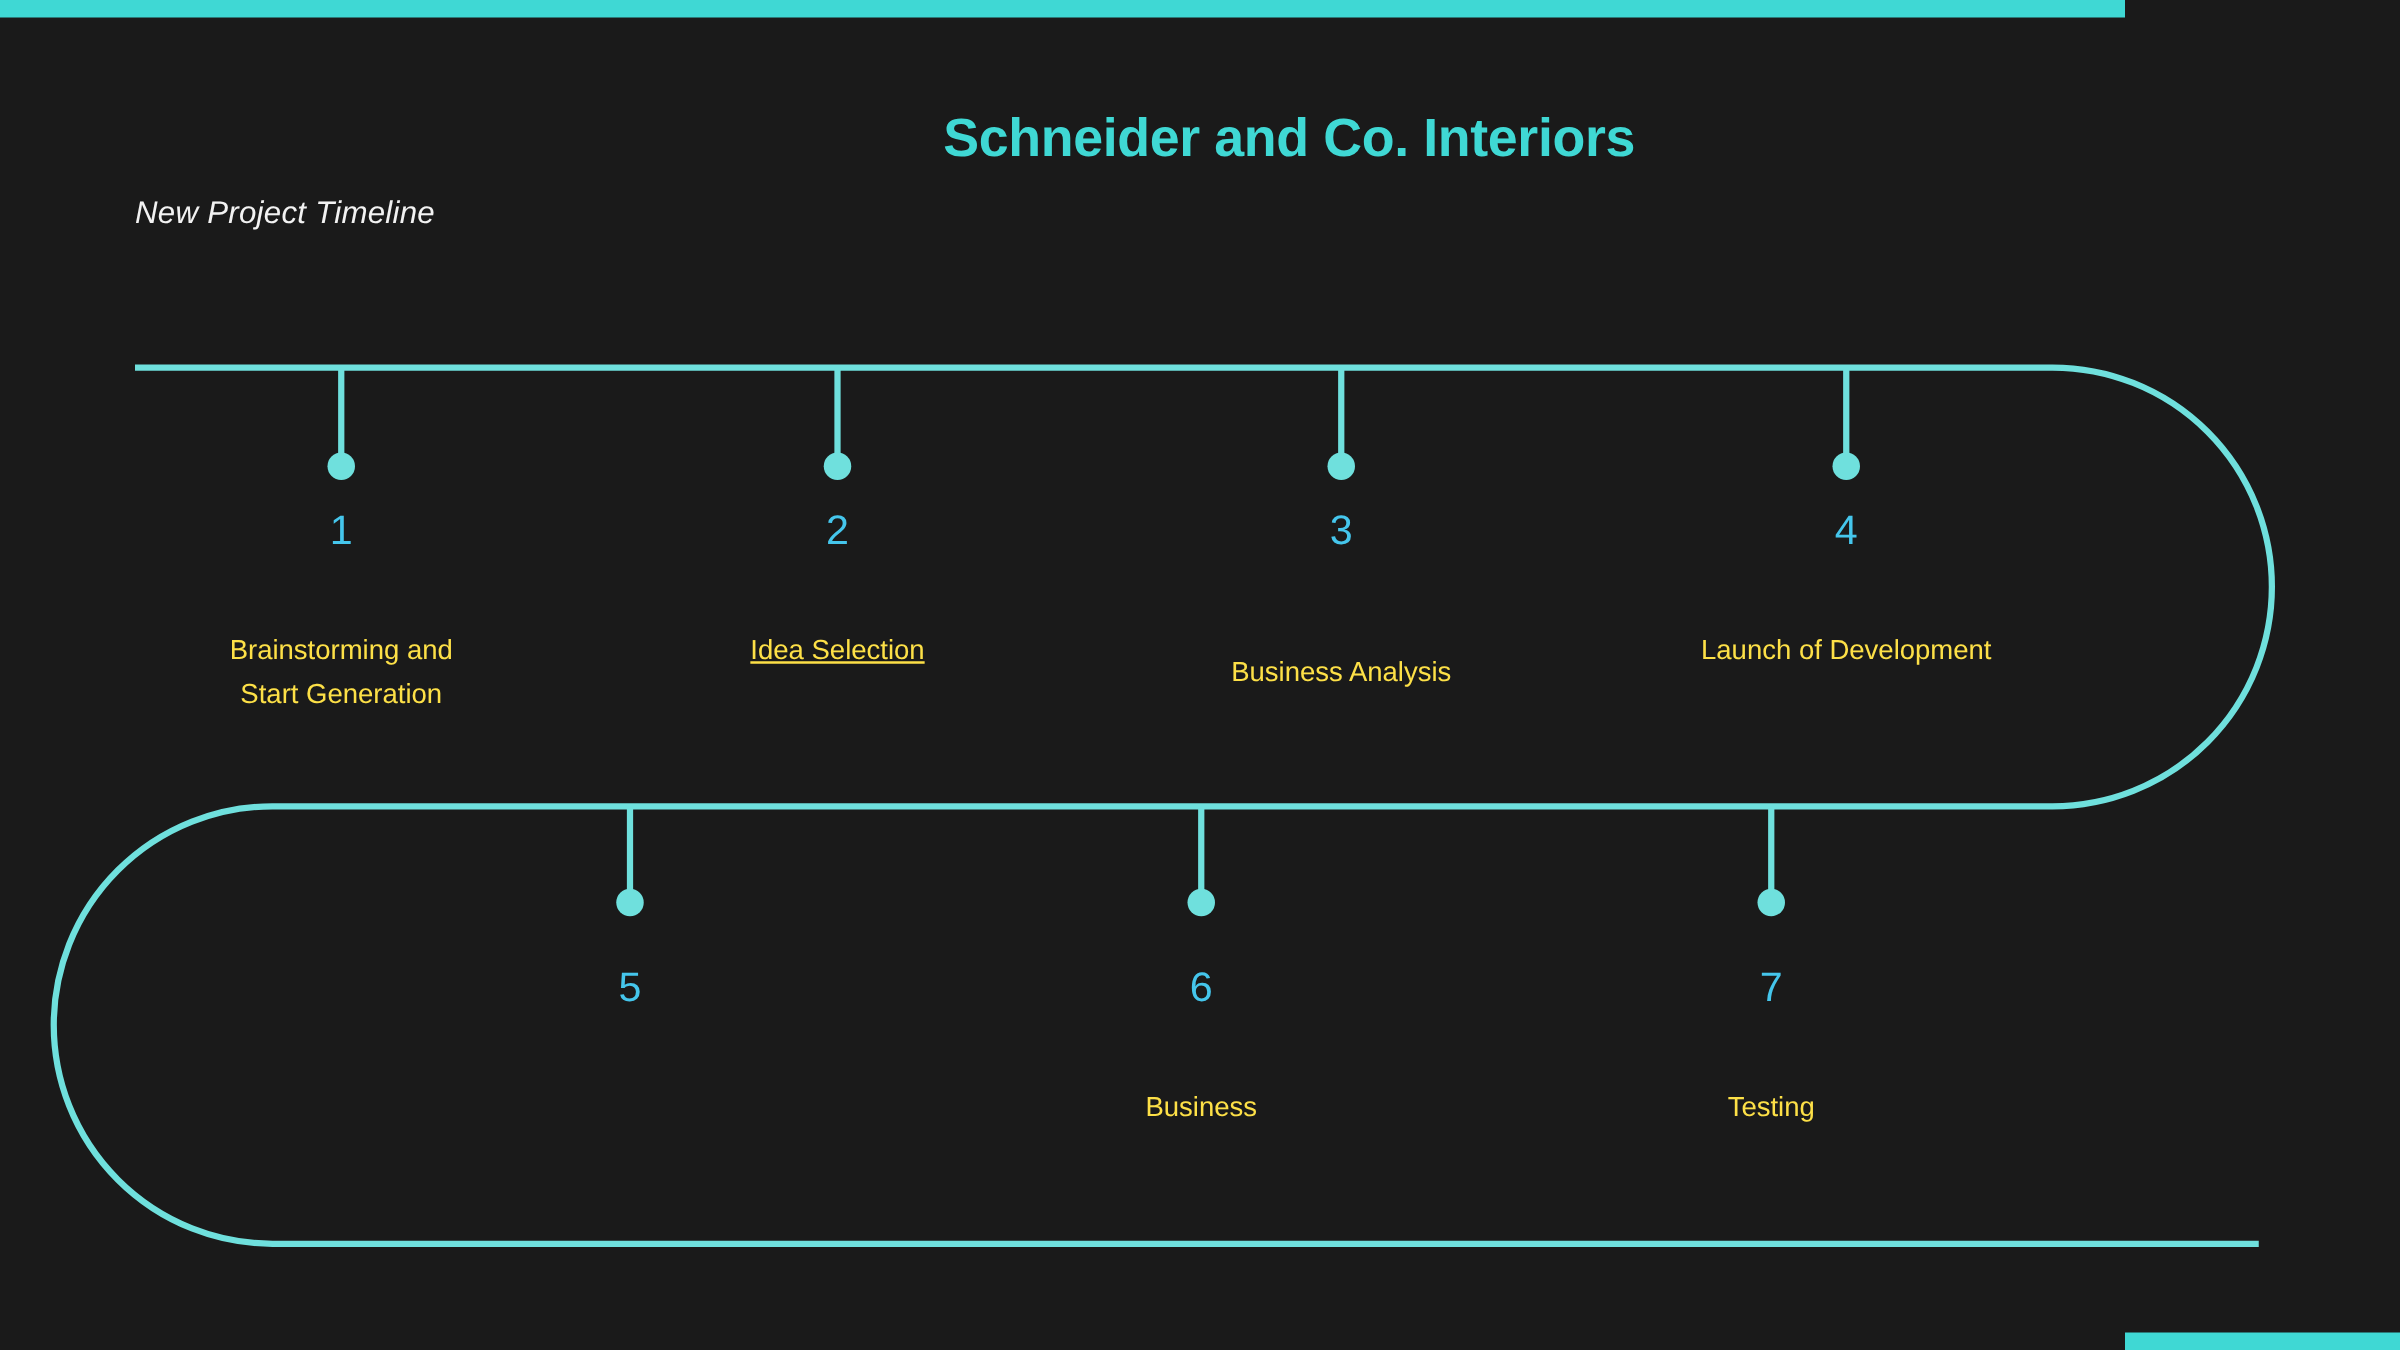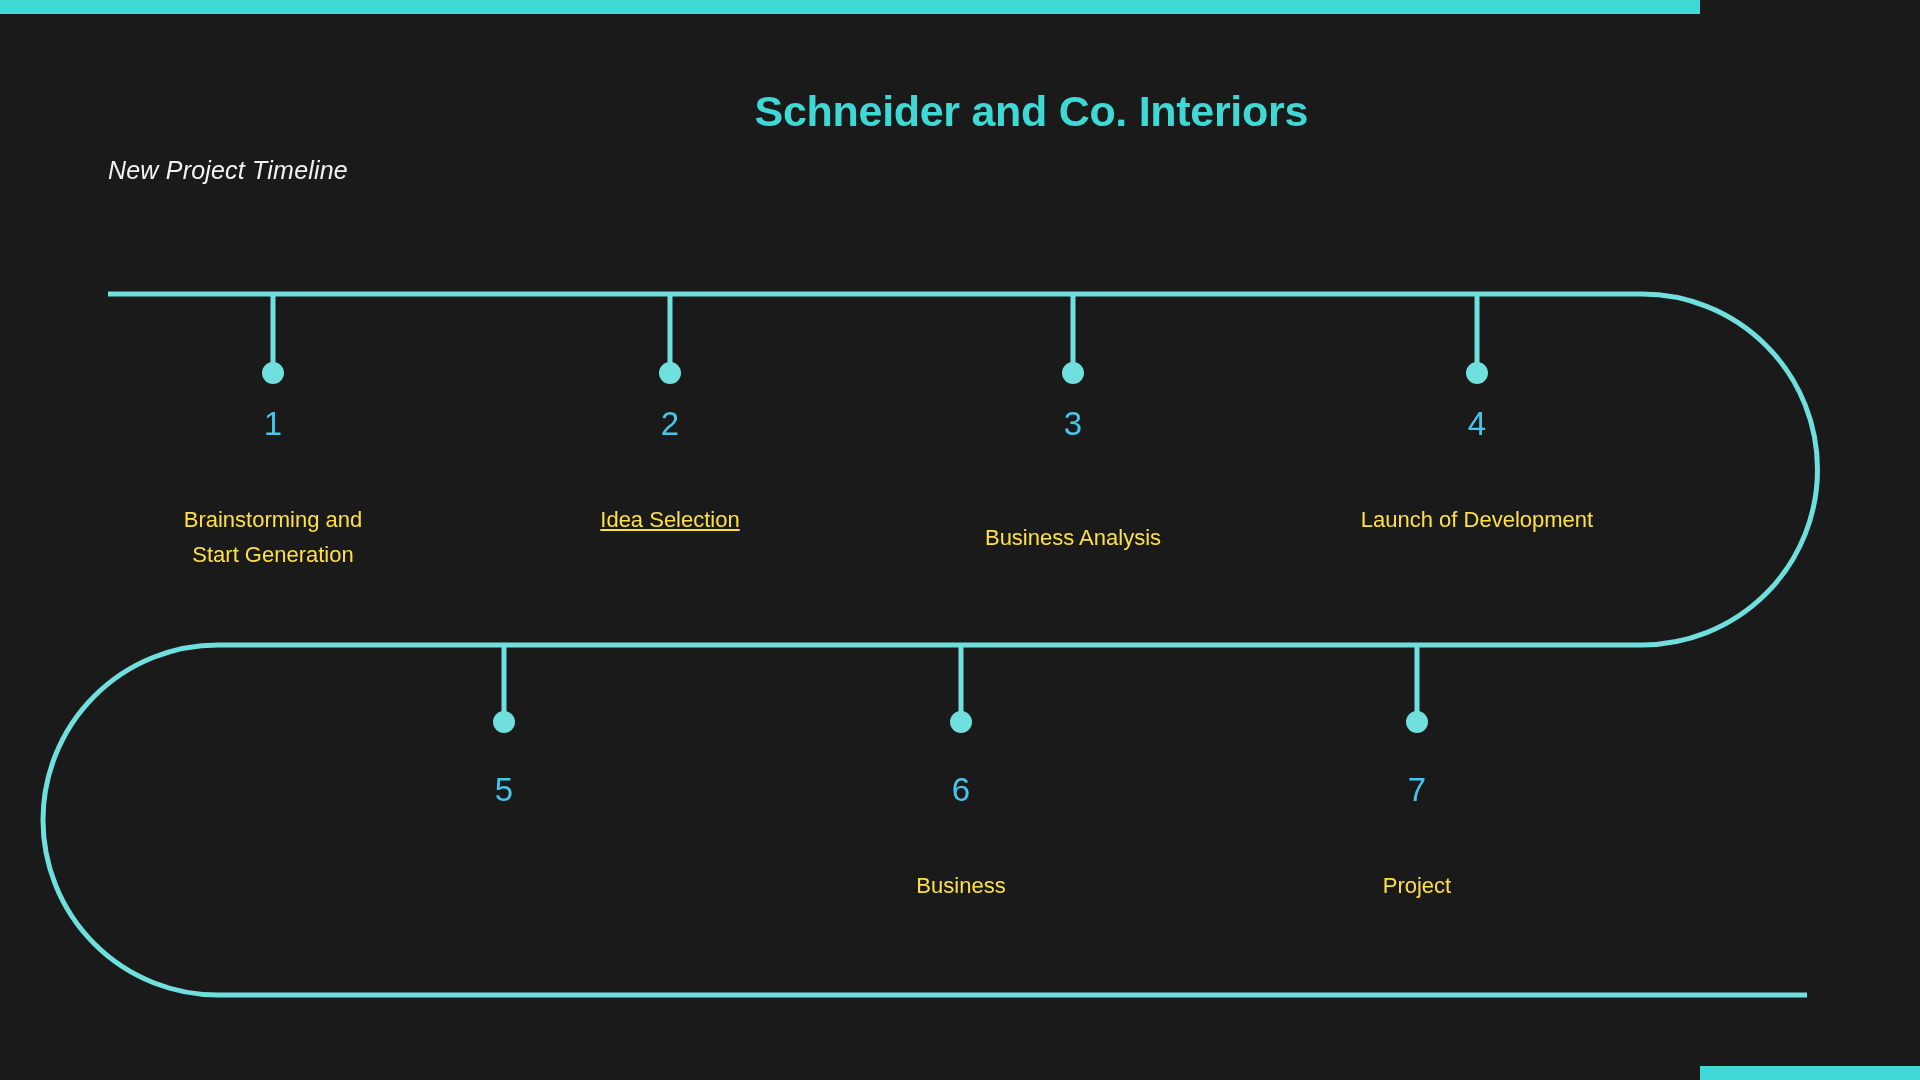--- a/index.html
+++ b/index.html
@@ -181,20 +181,20 @@
       <div class="milestone-stem" style="top:0; height:77px;"></div>
       <div class="milestone-dot" style="top:66px;"></div>
       <div class="milestone-number" style="top:128px;">6</div>
       <div class="milestone-label" style="top:178px;">Business</div>
     </div>
 
     <div class="milestone" style="left:1417px; top:645px; height:260px;">
       <div class="milestone-stem" style="top:0; height:77px;"></div>
       <div class="milestone-dot" style="top:66px;"></div>
       <div class="milestone-number" style="top:128px;">7</div>
-      <div class="milestone-label" style="top:178px;">Project</div>
+      <div class="milestone-label" style="top:178px;">Testing</div>
     </div>
 
   </div>
 
   <div class="accent-bar" id="bottom-accent-bar"></div>
 
 </div>
 
 </body></html>

